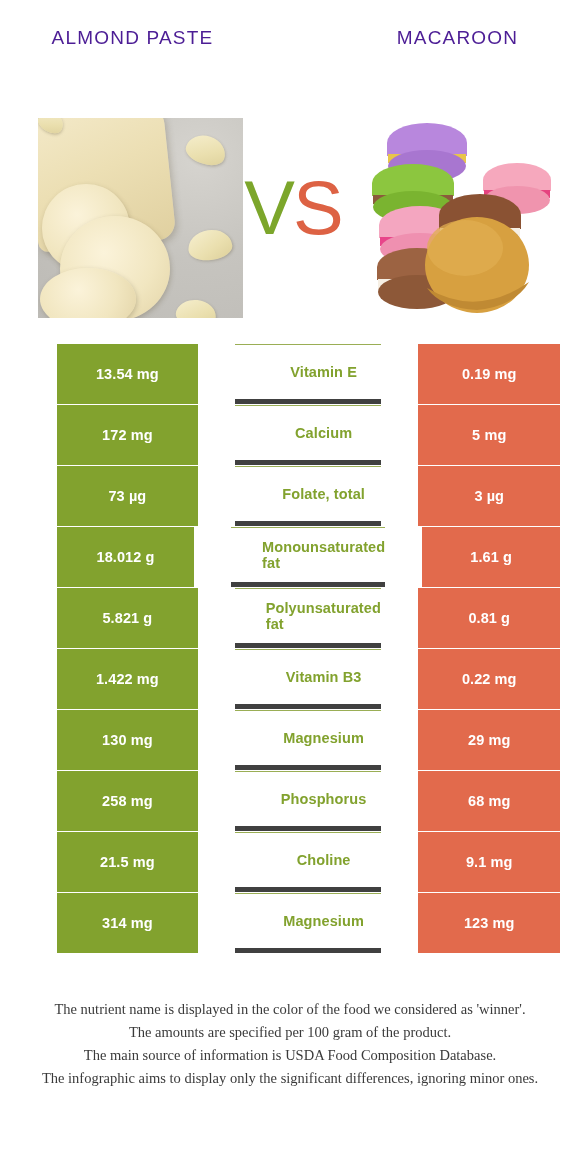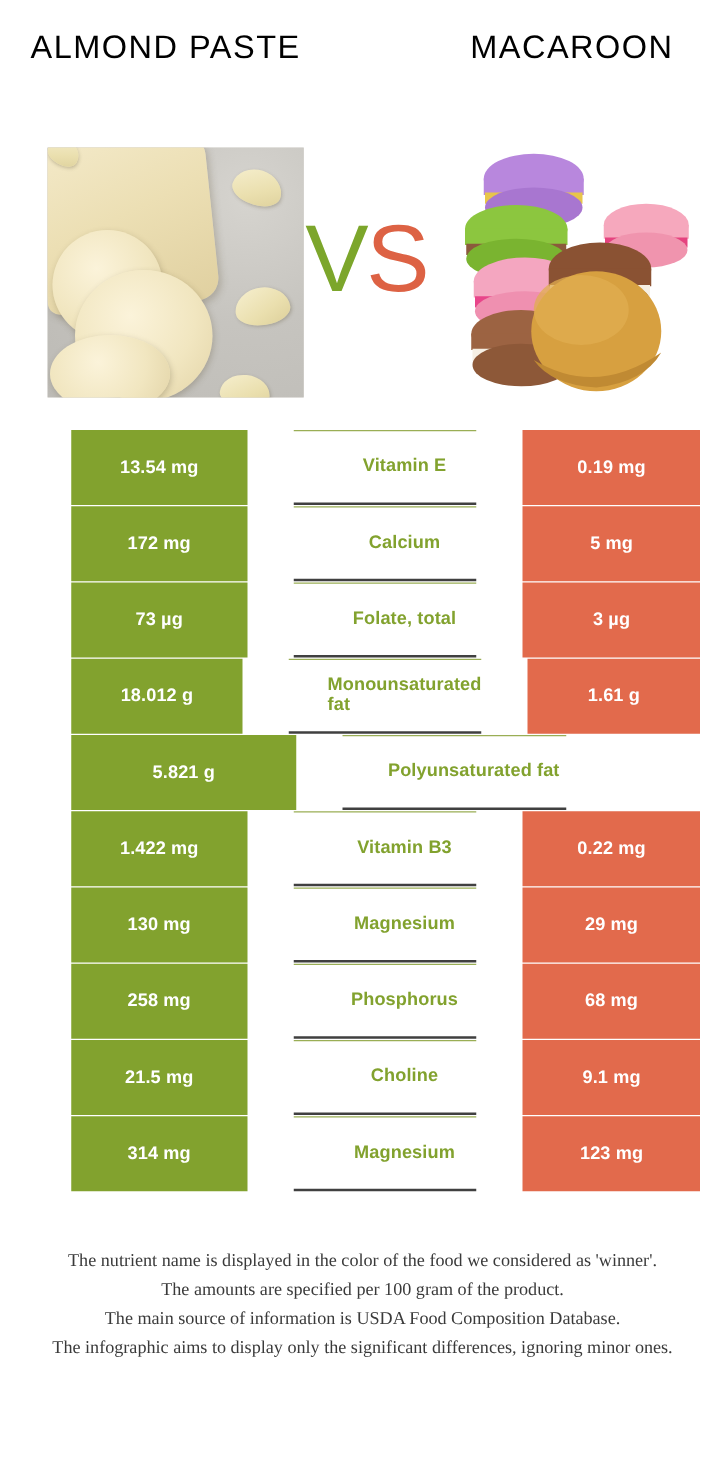--- a/index.html
+++ b/index.html
@@ -22,22 +22,22 @@
   
   .titles {
     position: absolute;
     top: 0; left: 0;
     width: 580px;
     height: 108px;
   }
   .title {
     position: absolute;
     top: 22px;
-    color: #000000;
-    font-size: 26px;
+    color: #4c1d95;
+    font-size: 19px;
     font-weight: 300;
     letter-spacing: 1.2px;
     line-height: 31px;
     text-align: center;
     font-family: "Liberation Sans", sans-serif;
   }
   .title-left {
     left: 20px;
     width: 225px;
   }
@@ -145,21 +145,21 @@
   .cell-left {
     width: 180px;
     background: #82a22e;
     color: #ffffff;
   }
   .cell-mid {
     width: 179px;
     background: #ffffff;
     color: #82a22e;
     border-top: 1px solid #9aae55;
-    border-bottom: 2px solid #404040;
+    border-bottom: 5px solid #404040;
     padding-left: 31px;
   }
   .cell-right {
     width: 181px;
     background: #e26a4c;
     color: #ffffff;
   }
 
   
   .footer {
@@ -263,20 +263,21 @@
         <div class="cell cell-right">3 µg</div>
       </div>
       <div class="row">
         <div class="cell cell-left">18.012 g</div>
         <div class="cell cell-mid">Monounsaturated fat</div>
         <div class="cell cell-right">1.61 g</div>
       </div>
       <div class="row">
         <div class="cell cell-left">5.821 g</div>
         <div class="cell cell-mid">Polyunsaturated fat</div>
+        <div class="cell cell-right">0.81 g</div>
       </div>
       <div class="row">
         <div class="cell cell-left">1.422 mg</div>
         <div class="cell cell-mid">Vitamin B3</div>
         <div class="cell cell-right">0.22 mg</div>
       </div>
       <div class="row">
         <div class="cell cell-left">130 mg</div>
         <div class="cell cell-mid">Magnesium</div>
         <div class="cell cell-right">29 mg</div>

